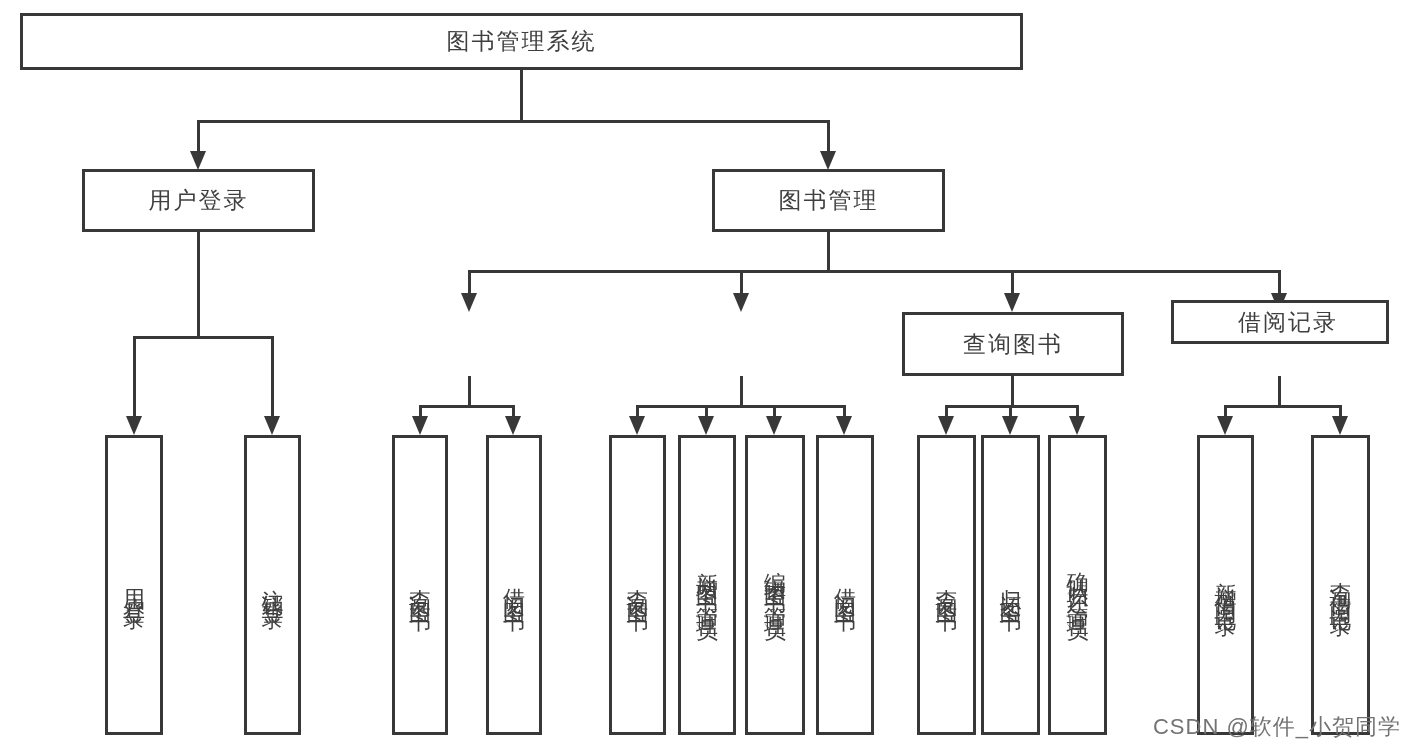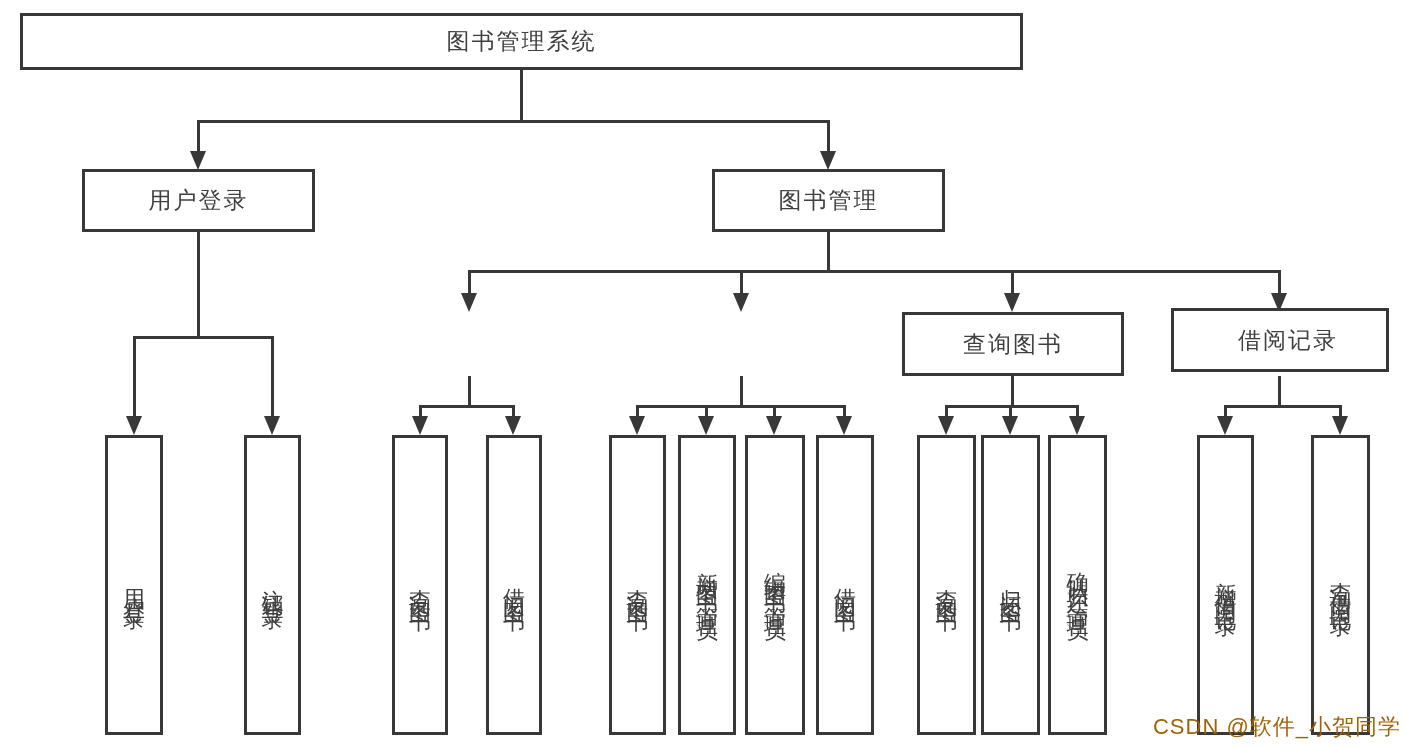--- a/index.html
+++ b/index.html
@@ -43,21 +43,21 @@
     width: 0; height: 0;
     border-left: 8px solid transparent;
     border-right: 8px solid transparent;
     border-top: 19px solid #383838;
   }
   .watermark {
     position: absolute;
     right: 4px;
     bottom: 5px;
     font-size: 22px;
-    color: #a16207;
+    color: #737373;
     letter-spacing: 1px;
     white-space: nowrap;
   }
 </style>
 </head>
 <body>
 
 <div class="canvas">
 
   <div class="box" style="left:20px; top:13px; width:1003px; height:57px;">
@@ -92,21 +92,21 @@
   <div class="line" style="left:740px; top:270px; width:3px; height:27px;"></div>
   <div class="arrow" style="left:733px; top:293px;"></div>
   <div class="line" style="left:1011px; top:270px; width:3px; height:27px;"></div>
   <div class="arrow" style="left:1004px; top:293px;"></div>
   <div class="line" style="left:1278px; top:270px; width:3px; height:27px;"></div>
   <div class="arrow" style="left:1271px; top:293px;"></div>
 
   <div class="box" style="left:902px; top:312px; width:222px; height:64px;">
     <span class="hlabel">查询图书</span>
   </div>
-  <div class="box" style="left:1171px; top:308px; width:218px; height:64px;padding-left:16px;">
+  <div class="box" style="left:1171px; top:300px; width:218px; height:44px;padding-left:16px;">
     <span class="hlabel">借阅记录</span>
   </div>
 
   <div class="line" style="left:468px; top:376px; width:3px; height:32px;"></div>
   <div class="line" style="left:419px; top:405px; width:96px; height:3px;"></div>
   <div class="line" style="left:419px; top:405px; width:3px; height:14px;"></div>
   <div class="arrow" style="left:412px; top:416px;"></div>
   <div class="line" style="left:512px; top:405px; width:3px; height:14px;"></div>
   <div class="arrow" style="left:505px; top:416px;"></div>
 

